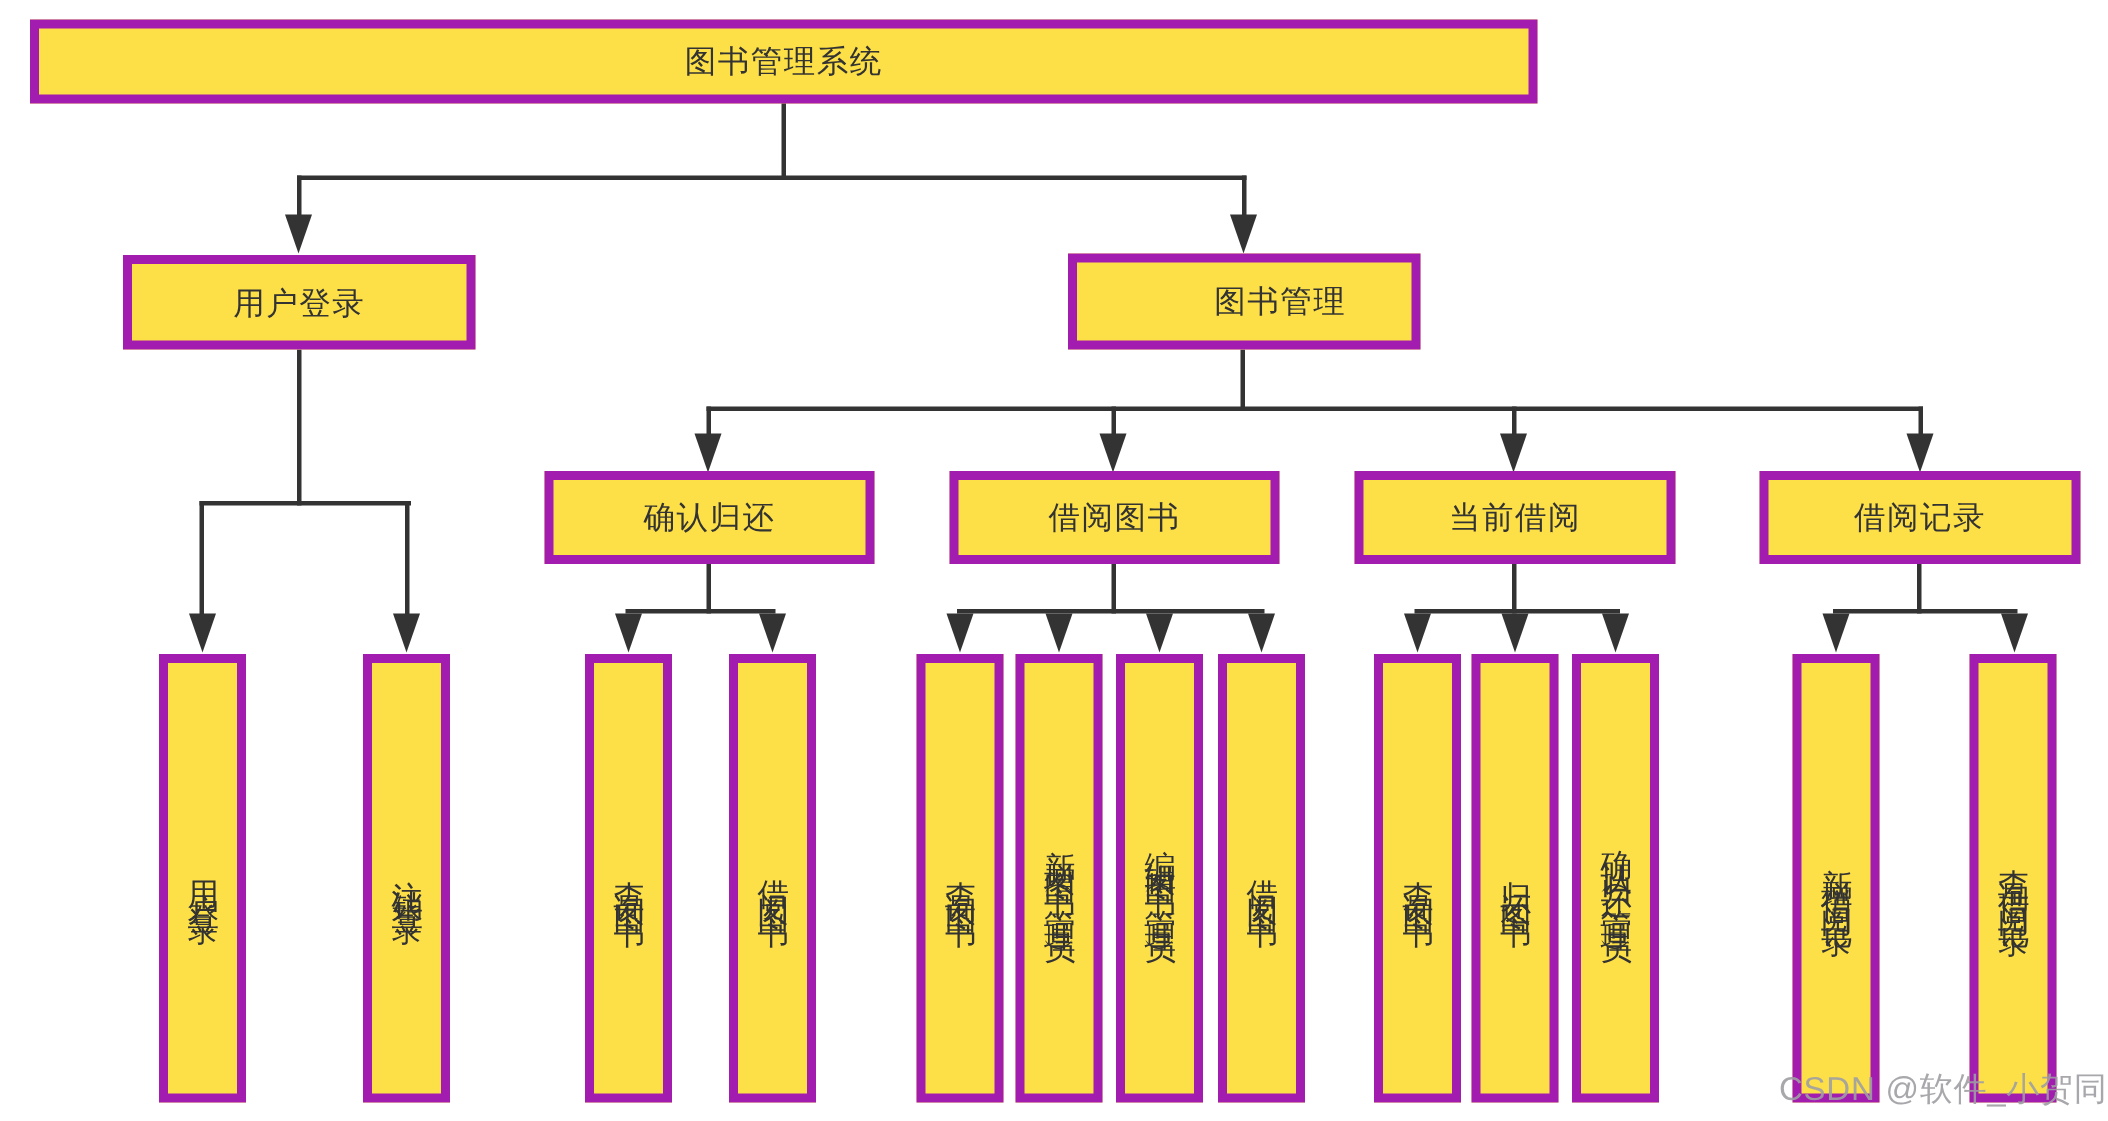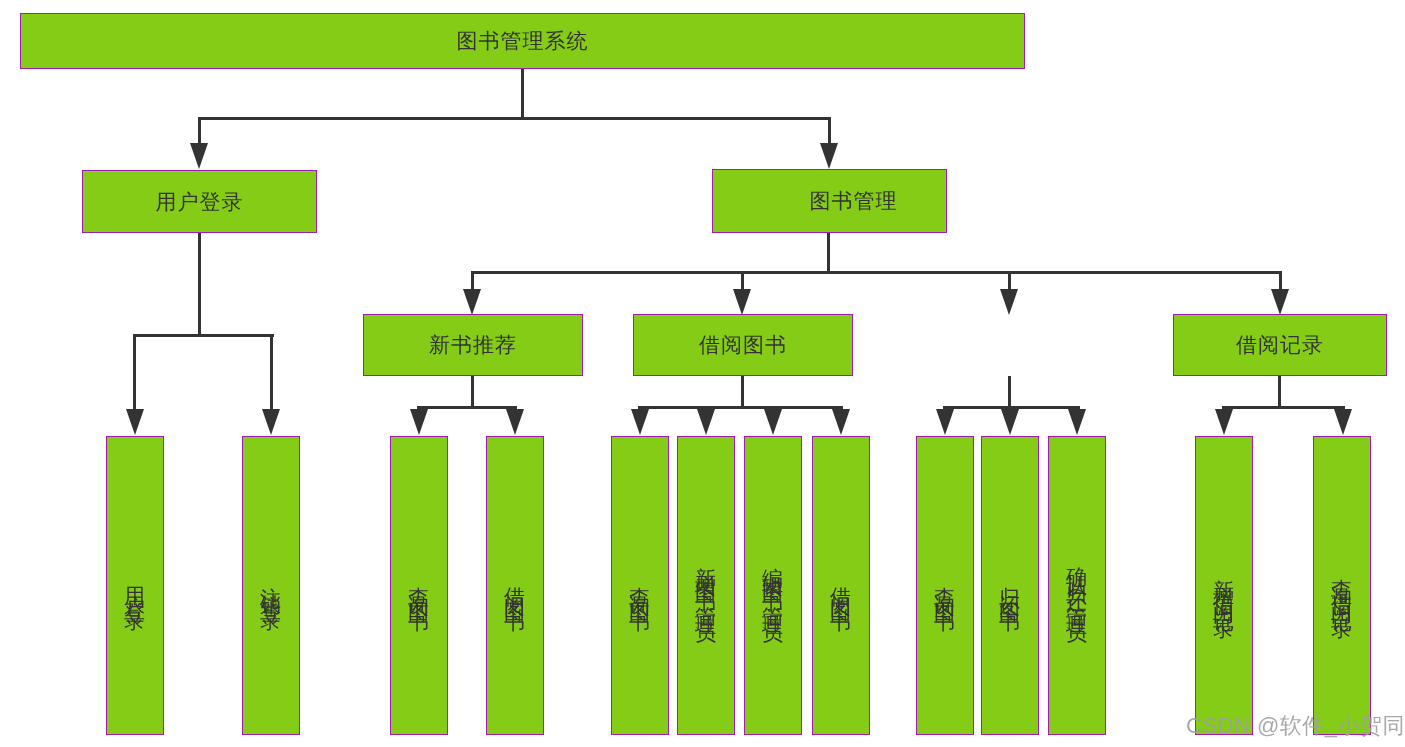--- a/index.html
+++ b/index.html
@@ -11,22 +11,22 @@
   #stage {
     position: relative;
     width: 1405px;
     height: 747px;
     background: #ffffff;
     overflow: hidden;
   }
   .box {
     position: absolute;
     box-sizing: border-box;
-    border: 1px solid #a21caf;
-    background: #84cc16;
+    border: 6px solid #a21caf;
+    background: #fde047;
     display: flex;
     align-items: center;
     justify-content: center;
     color: #333333;
   }
   .box.h { font-size: 21px; letter-spacing: 1px; }
   .box.v { font-size: 21px; }
   .box.v span {
     writing-mode: vertical-rl;
     text-orientation: mixed;
@@ -110,24 +110,25 @@
   <div class="ln" style="left:1222px; top:406px; width:123px; height:3px;"></div>
   <div class="arr" style="left:1215px; top:409px;"></div>
   <div class="arr" style="left:1334px; top:409px;"></div>
 
   <div class="box h" style="left:20px; top:13px; width:1005px; height:56px;">图书管理系统</div>
 
   <div class="box h" style="left:82px; top:170px; width:235px; height:63px;">用户登录</div>
 
   <div class="box h" style="left:712px; top:169px; width:235px; height:64px;padding-left:48px;">图书管理</div>
 
-  <div class="box h" style="left:363px; top:314px; width:220px; height:62px;">新书推荐</div>
+  <div class="box h" style="left:363px; top:314px; width:220px; height:62px;">确认归还</div>
 
   <div class="box h" style="left:633px; top:314px; width:220px; height:62px;">借阅图书</div>
 
+  <div class="box h" style="left:903px; top:314px; width:214px; height:62px;">当前借阅</div>
 
   <div class="box h" style="left:1173px; top:314px; width:214px; height:62px;">借阅记录</div>
 
   <div class="box v" style="left:106px; top:436px; width:58px; height:299px;">
     <span>用户登录</span>
   </div>
   <div class="box v" style="left:242px; top:436px; width:58px; height:299px;">
     <span>注销登录</span>
   </div>
 

